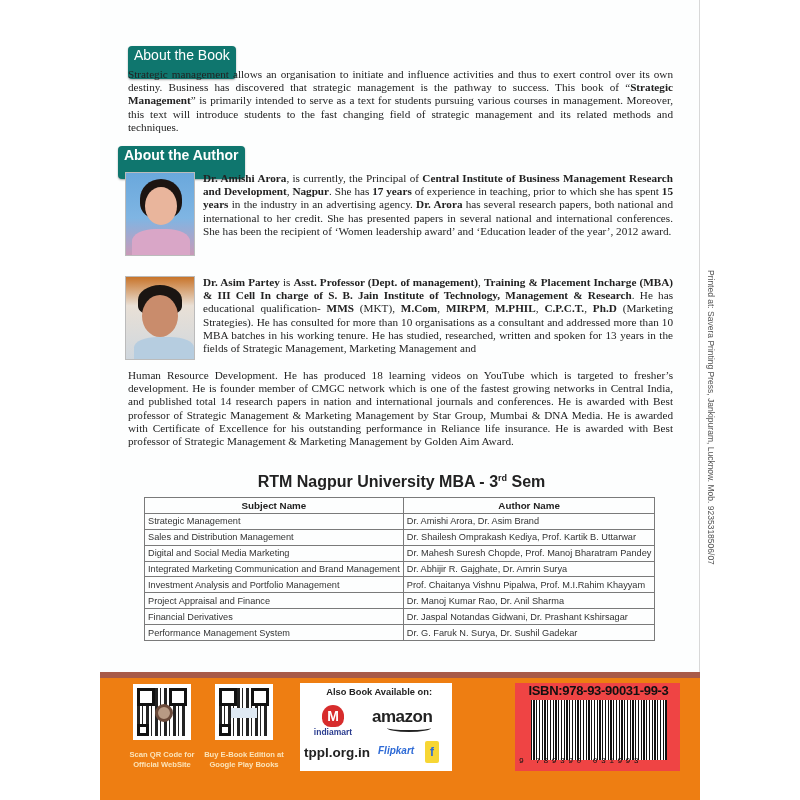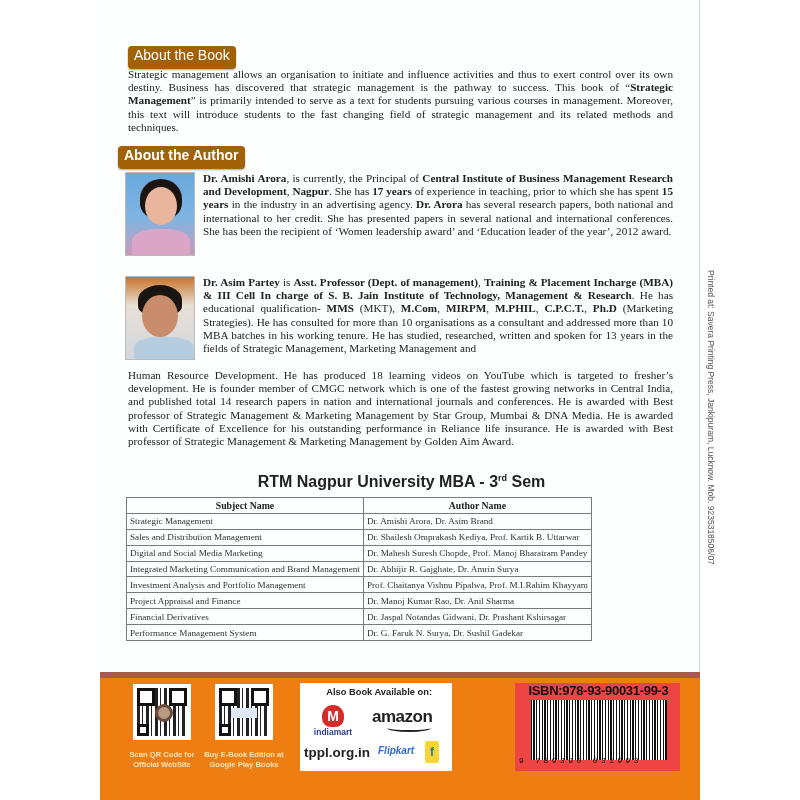--- a/index.html
+++ b/index.html
@@ -3,23 +3,23 @@
 <meta charset="utf-8">
 <style>
   * { box-sizing: border-box; margin: 0; padding: 0; }
   html, body { width: 800px; height: 800px; background: #ffffff; overflow: hidden; }
   body { position: relative; font-family: "Liberation Serif", serif; color: #1a1a1a; }
 
   .page { position: absolute; left: 100px; top: 0; width: 600px; height: 800px; background: #fdfefe; }
   .spine-line { position: absolute; left: 699px; top: 0; width: 1px; height: 672px; background: #d8d8d8; }
 
   .section-tag {
-    position: absolute; background: #a16207; color: #ffffff;
+    position: absolute; background: #0f766e; color: #ffffff;
     font-family: "Liberation Sans", sans-serif; font-size: 14px;
-    padding: 1px 6px 6px 6px; border-radius: 4px; line-height: 16px;
+    padding: 1px 6px 16px 6px; border-radius: 4px; line-height: 16px;
     box-shadow: 0 1px 2px rgba(0,0,0,0.35);
   }
   .tag-book { left: 128px; top: 46px; }
   .tag-author { left: 118px; top: 146px; font-weight: bold; }
 
   .para {
     position: absolute; font-size: 11.2px; line-height: 13.2px; text-align: justify;
     text-align-last: left; color: #222;
   }
   .para b { font-weight: bold; }
@@ -42,22 +42,22 @@
   .author2-para { left: 203px; top: 276px; width: 470px; }
   .author2-cont { left: 128px; top: 369px; width: 545px; }
 
   .table-title {
     position: absolute; left: 143px; top: 473px; width: 517px; text-align: center;
     font-family: "Liberation Sans", sans-serif; font-weight: bold; font-size: 16px; color: #222;
   }
   .table-title sup { font-size: 9px; }
 
   table.subjects {
-    position: absolute; left: 126px; top: 497px; width: 418px;
-    border-collapse: collapse; font-family: Liberation Serif, serif; font-size: 9.2px; color: #333;
+    position: absolute; left: 144px; top: 497px; width: 418px;
+    border-collapse: collapse; font-family: Liberation Sans, sans-serif; font-size: 9.2px; color: #333;
   }
   table.subjects th, table.subjects td {
     border: 1px solid #7a7a7a; height: 15.9px; padding: 0 3px; text-align: left; white-space: nowrap; overflow: hidden;
   }
   table.subjects th { text-align: center; font-weight: bold; font-size: 9.8px; color: #222; }
   table.subjects col.c1 { width: 243px; }
   table.subjects col.c2 { width: 275px; }
 
   .brown-stripe { position: absolute; left: 100px; top: 672px; width: 600px; height: 6px; background: #a85a48; }
   .orange-band { position: absolute; left: 100px; top: 678px; width: 600px; height: 122px; background: #ee7e12; }

